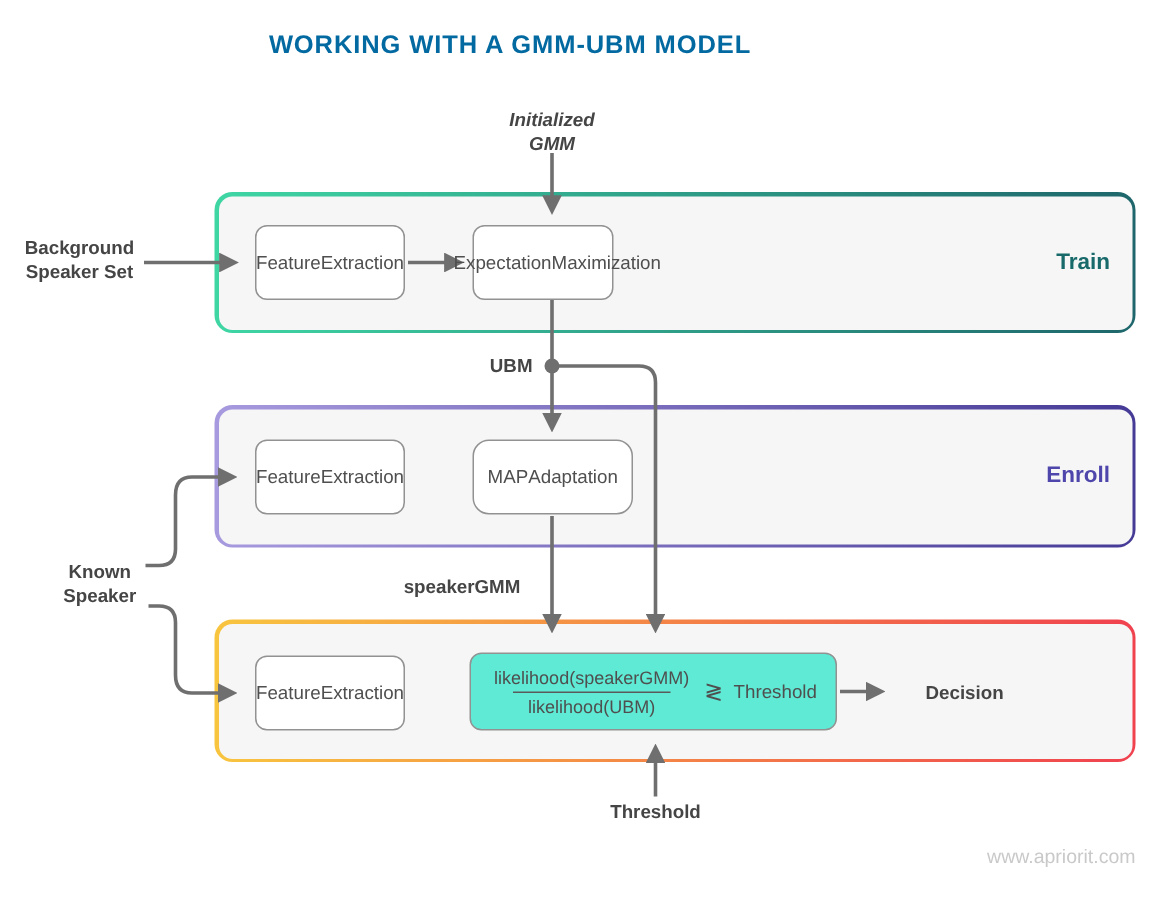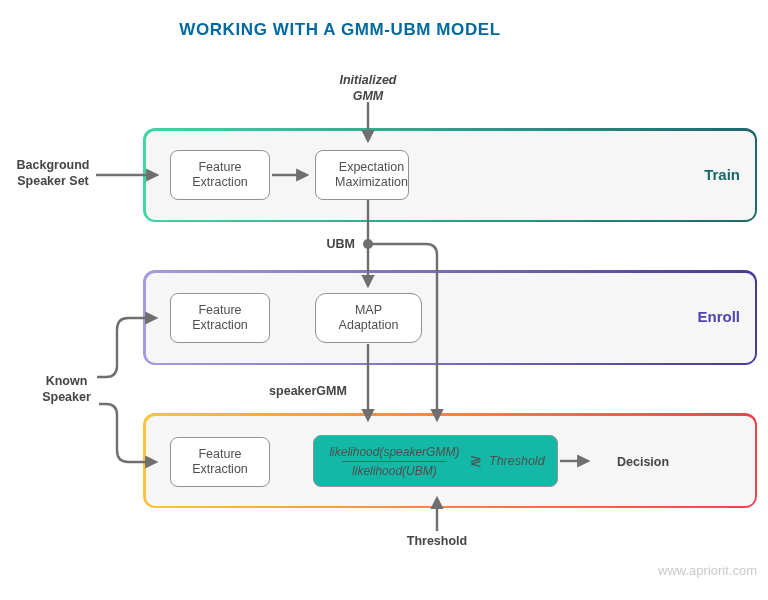--- a/index.html
+++ b/index.html
@@ -20,32 +20,32 @@
   .panel-enroll{top:270px;height:95px;background:linear-gradient(to right,#a89ade,#453a96);}
   .panel-verify{top:413px;height:95px;background:linear-gradient(to right,#f8c53f,#f0414f);}
   
   .stage-label{left:600px;width:140px;text-align:right;font-size:15px;font-weight:700;}
   .stage-label.train{top:166px;color:#17696a;}
   .stage-label.enroll{top:308px;color:#4e46ab;}
   .stage-label.verify{top:452px;color:#f63d56;}
   
   .pbox{
     background:#ffffff;border:1.5px solid #929292;border-radius:8px;
-    display:flex;flex-direction:column;align-items:center;justify-content:center;
+    display:flex;flex-direction:row;align-items:center;justify-content:center;
     font-size:12.5px;line-height:15px;color:#4f4f4f;box-sizing:border-box;text-align:center;
   }
   
   .lbl{font-size:12.5px;line-height:16px;font-weight:600;color:#454545;text-align:center;}
   .lbl.right{text-align:right;}
   .lbl.left{text-align:left;}
   
   .formula-box{
-    background:#14b8a6;border:1.5px solid #929292;border-radius:8px;box-sizing:border-box;
+    background:#5eead4;border:1.5px solid #929292;border-radius:8px;box-sizing:border-box;
     display:flex;align-items:center;justify-content:center;gap:7px;
-    font-size:12px;color:#4f4f4f;font-style:italic;
+    font-size:12px;color:#4f4f4f;
   }
   .fraction{display:flex;flex-direction:column;align-items:center;}
   .fraction .num{padding:0 3px 2px 3px;}
   .fraction .den{border-top:1.5px solid #5a5a5a;padding:2px 10px 0 10px;}
   .comparator{font-size:15px;font-family:"DejaVu Sans",sans-serif;color:#4f4f4f;}
   .threshold-word{font-size:12.5px;}
   .watermark{right:11px;top:563px;font-size:13px;color:#c9c9c9;font-weight:400;}
   svg.connectors{position:absolute;left:0;top:0;pointer-events:none;}
 </style>
 </head>

